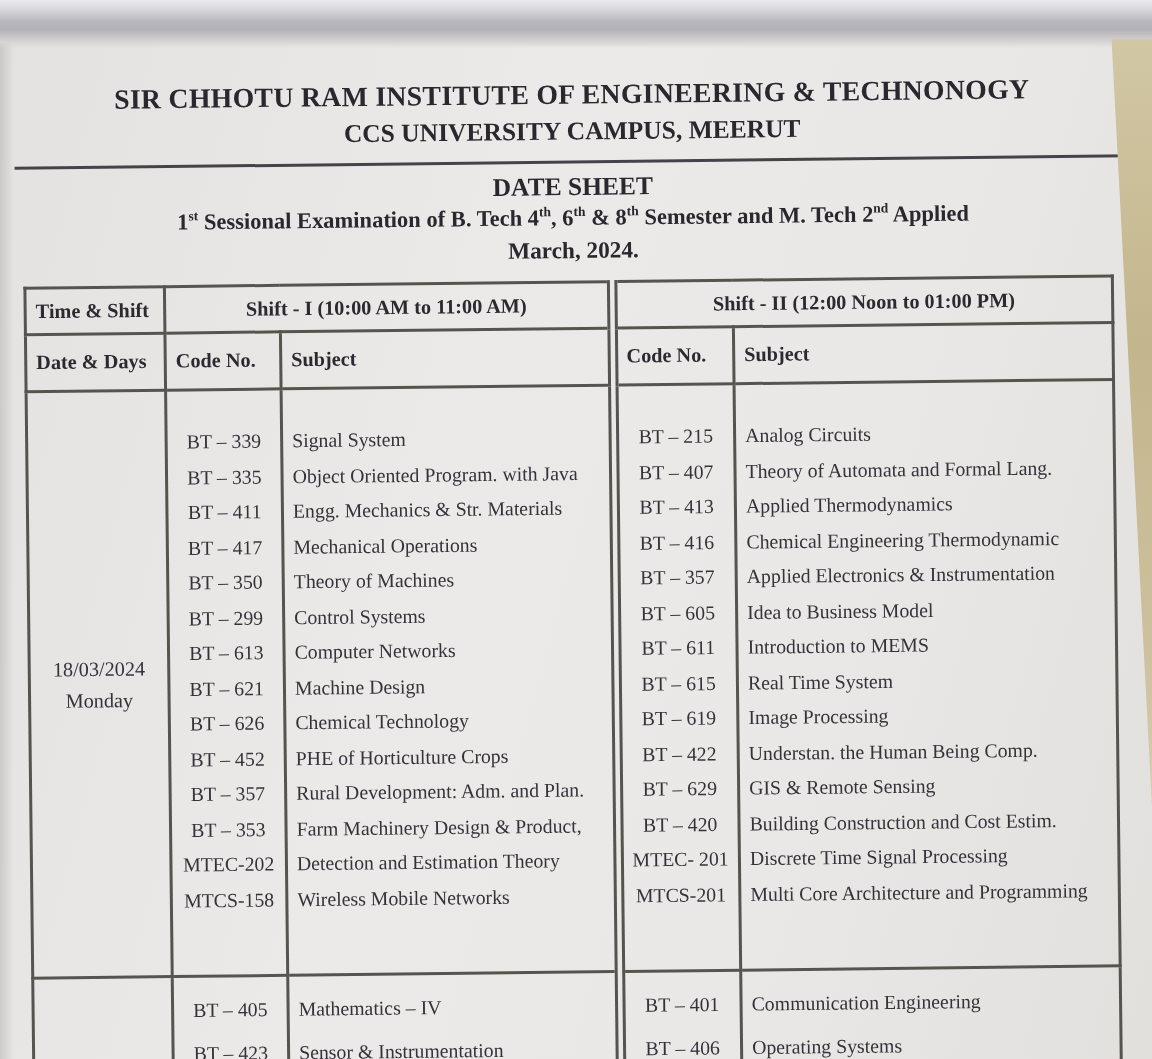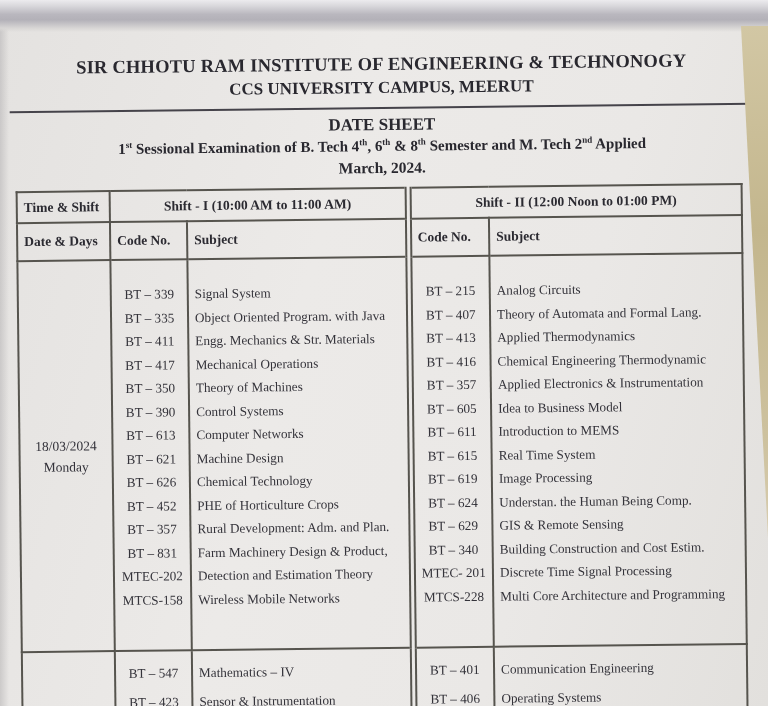--- a/index.html
+++ b/index.html
@@ -102,27 +102,27 @@
             <div class="date-line">18/03/2024</div>
             <div class="date-line">Monday</div>
           </td>
           <td class="code-cell">
             <div class="lines">
               <div class="line">BT – 339</div>
               <div class="line">BT – 335</div>
               <div class="line">BT – 411</div>
               <div class="line">BT – 417</div>
               <div class="line">BT – 350</div>
-              <div class="line">BT – 390</div>
+              <div class="line">BT – 299</div>
               <div class="line">BT – 613</div>
               <div class="line">BT – 621</div>
               <div class="line">BT – 626</div>
               <div class="line">BT – 452</div>
               <div class="line">BT – 357</div>
-              <div class="line">BT – 831</div>
+              <div class="line">BT – 353</div>
               <div class="line">MTEC-202</div>
               <div class="line">MTCS-158</div>
             </div>
           </td>
           <td class="subject-cell">
             <div class="lines">
               <div class="line">Signal System</div>
               <div class="line">Object Oriented Program. with Java</div>
               <div class="line">Engg. Mechanics &amp; Str. Materials</div>
               <div class="line">Mechanical Operations</div>
@@ -142,25 +142,25 @@
             <div class="lines">
               <div class="line">BT – 215</div>
               <div class="line">BT – 407</div>
               <div class="line">BT – 413</div>
               <div class="line">BT – 416</div>
               <div class="line">BT – 357</div>
               <div class="line">BT – 605</div>
               <div class="line">BT – 611</div>
               <div class="line">BT – 615</div>
               <div class="line">BT – 619</div>
-              <div class="line">BT – 624</div>
+              <div class="line">BT – 422</div>
               <div class="line">BT – 629</div>
-              <div class="line">BT – 340</div>
+              <div class="line">BT – 420</div>
               <div class="line">MTEC- 201</div>
-              <div class="line">MTCS-228</div>
+              <div class="line">MTCS-201</div>
             </div>
           </td>
           <td class="subject-cell">
             <div class="lines">
               <div class="line">Analog Circuits</div>
               <div class="line">Theory of Automata and Formal Lang.</div>
               <div class="line">Applied Thermodynamics</div>
               <div class="line">Chemical Engineering Thermodynamic</div>
               <div class="line">Applied Electronics &amp; Instrumentation</div>
               <div class="line">Idea to Business Model</div>
@@ -172,21 +172,21 @@
               <div class="line">Building Construction and Cost Estim.</div>
               <div class="line">Discrete Time Signal Processing</div>
               <div class="line">Multi Core Architecture and Programming</div>
             </div>
           </td>
         </tr>
         <tr class="group group-1">
           <td class="date-cell"></td>
           <td class="code-cell">
             <div class="lines">
-              <div class="line">BT – 547</div>
+              <div class="line">BT – 405</div>
               <div class="line">BT – 423</div>
             </div>
           </td>
           <td class="subject-cell">
             <div class="lines">
               <div class="line">Mathematics – IV</div>
               <div class="line">Sensor &amp; Instrumentation</div>
             </div>
           </td>
           <td class="code-cell divL">

